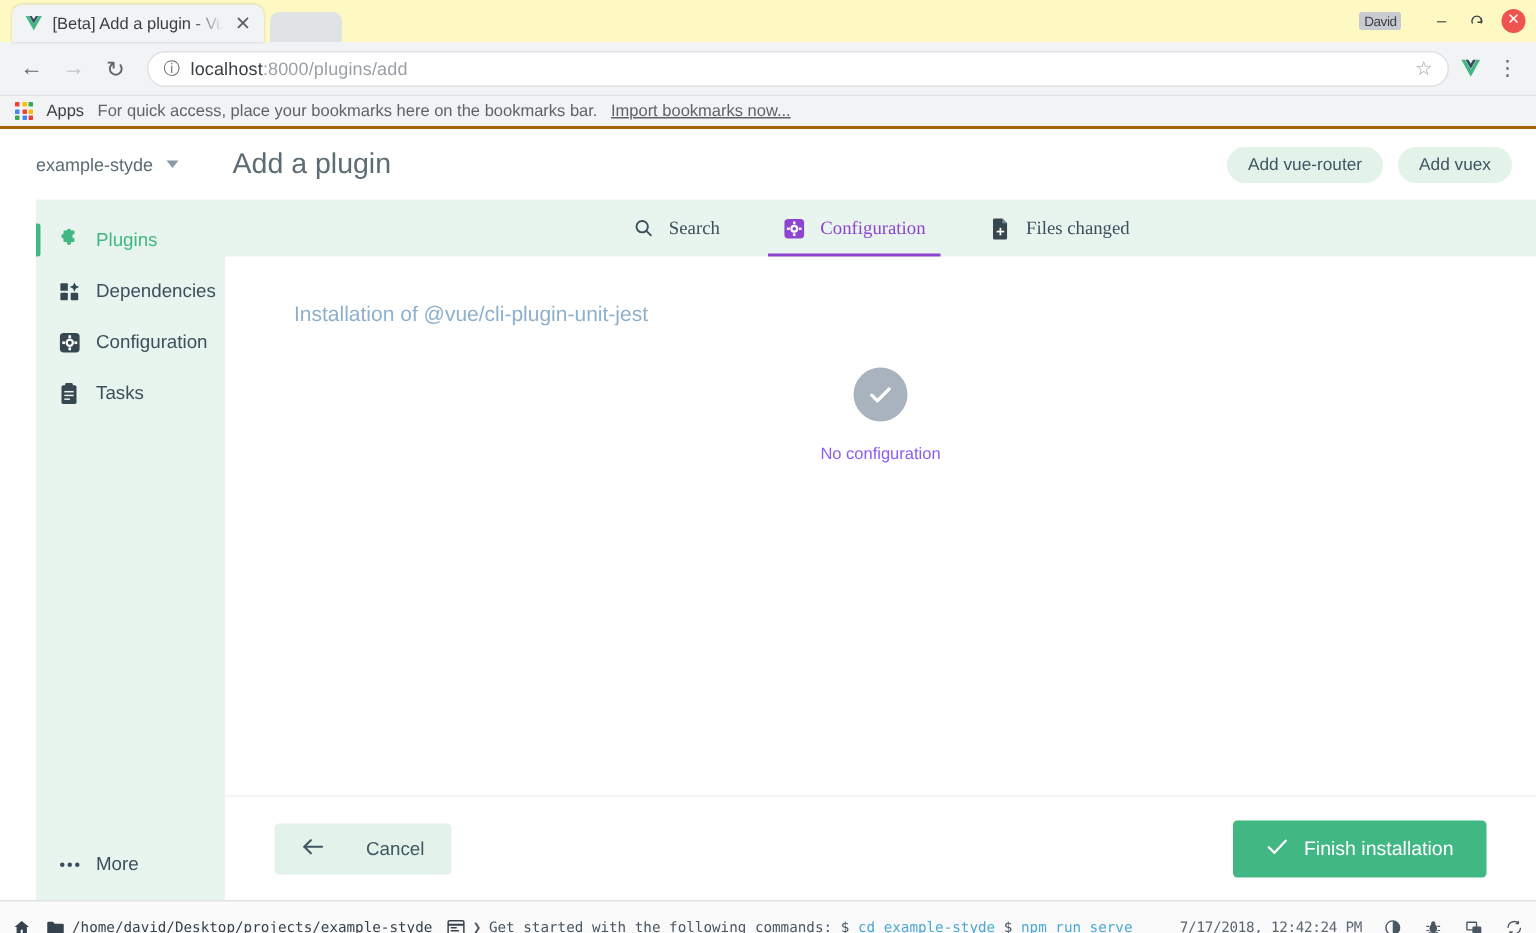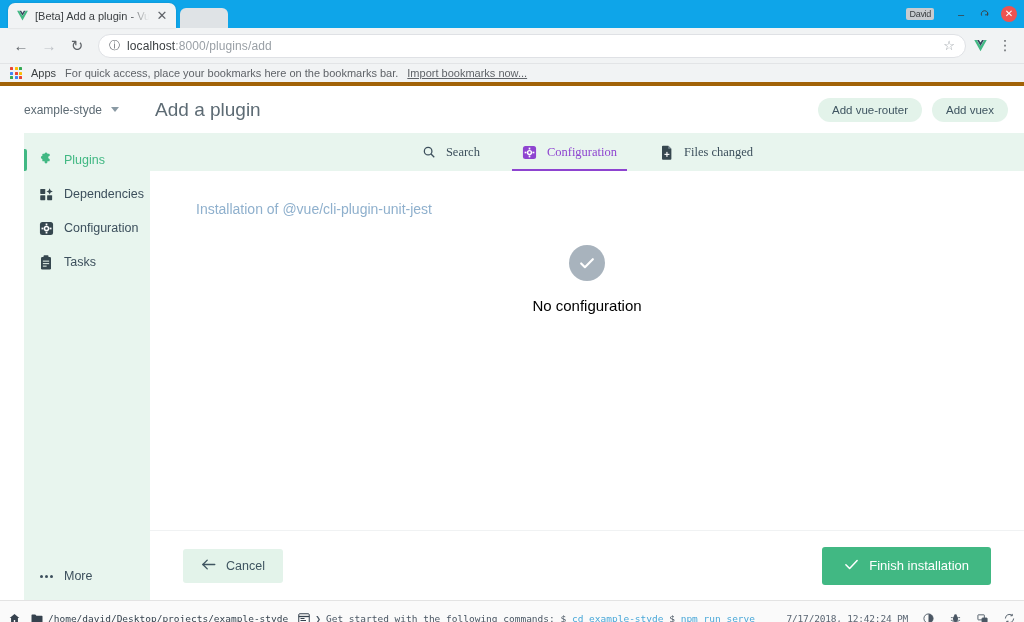--- a/index.html
+++ b/index.html
@@ -9,21 +9,21 @@
     font-family: "Liberation Sans", sans-serif;
     background: #ffffff;
   }
 
   
   .browser { width: 1024px; height: 600px; display: flex; flex-direction: column; }
 
   
   .tabstrip {
     height: 28px;
-    background: #0ea5e9;
+    background: #fef9c3;
     display: flex;
     align-items: flex-end;
     position: relative;
     padding-left: 8px;
   }
   .tab {
     height: 25px;
     width: 168px;
     background: #f1f3f4;
     border-radius: 7px 7px 0 0;
@@ -92,21 +92,21 @@
   .url-info { color: #5f6368; font-size: 11px; }
   .url-text { font-size: 12px; color: #9aa0a6; letter-spacing: .1px; text-align: center; }
   .url-text b { color: #3c4043; font-weight: 400; }
   .url-star { margin-left: auto; color: #9aa0a6; font-size: 13px; }
   .ext-icon { width: 24px; display:flex; align-items:center; justify-content:center; }
   .menu-dots { width: 22px; text-align: center; color: #5f6368; font-size: 14px; line-height:.8; }
 
   
   .bookmarks {
     height: 22px; background: #f1f3f4; display: flex; align-items: center;
-    padding: 0 10px; gap: 9px; border-bottom: 4px solid #a16207;
+    padding: 0 10px; gap: 9px; border-bottom: 2px solid #a16207;
     font-size: 11px; color: #3c4043;
   }
   .apps-grid { display: grid; grid-template-columns: repeat(3, 3px); gap: 1.5px; }
   .apps-grid i { width: 3px; height: 3px; display: block; border-radius: .5px; }
   .bm-hint { color: #5f6368; }
   .bm-link { color: #5f6368; text-decoration: underline; }
 
   
   .app { flex: 1 1 auto; display: flex; flex-direction: column; background: #fff; }
 
@@ -177,29 +177,29 @@
     font-size: 14px; color: #8fb0cd; padding-left: 46px;
   }
   .empty-state {
     display: flex; flex-direction: column; align-items: center; gap: 16px;
     margin-top: 28px;
   }
   .check-circle {
     width: 36px; height: 36px; border-radius: 50%; background: #a8b3bd;
     display: flex; align-items: center; justify-content: center;
   }
-  .empty-label { font-size: 15px; color: #000000; }
+  .empty-label { font-size: 11px; color: #8b5cf6; }
 
   .footer {
     height: 70px; background: #fff; display: flex; align-items: center;
     padding: 0 33px; flex: 0 0 auto; border-top: 1px solid #f0f2f3;
   }
   .btn-cancel {
     background: #e3f3ea; color: #3f5561; font-size: 12.5px;
-    padding: 9px 18px; border-radius: 3px; display: flex; align-items: center; gap: 10px;
+    padding: 9px 18px; border-radius: 3px; display: flex; align-items: center; gap: 28px;
   }
   .btn-finish {
     margin-left: auto; background: #41b883; color: #fff; font-size: 13px;
     padding: 11px 22px; border-radius: 3px; display: flex; align-items: center; gap: 10px;
   }
 
   
   .taskbar {
     height: 35px; background: #fafafa; border-top: 1px solid #e3e3e3;
     display: flex; align-items: center; padding: 0 8px; gap: 9px;

